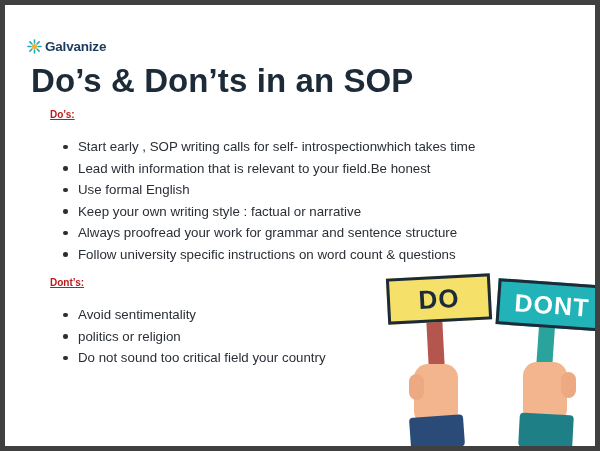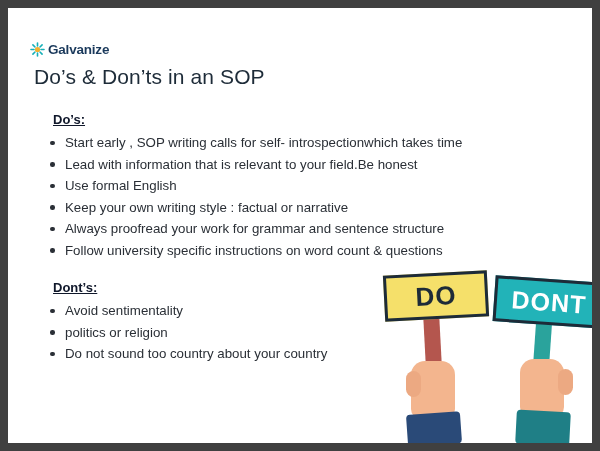--- a/index.html
+++ b/index.html
@@ -11,21 +11,21 @@
     height: 451px;
     background: #ffffff;
     font-family: "Liberation Sans", sans-serif;
     overflow: hidden;
   }
   .slide {
     position: relative;
     width: 600px;
     height: 451px;
     box-sizing: border-box;
-    border: 8px solid #404040;
+    border: 5px solid #404040;
     background: #ffffff;
     overflow: hidden;
   }
   .brand {
     position: absolute;
     left: 22px;
     top: 34px;
     display: flex;
     align-items: center;
     gap: 3px;
@@ -38,41 +38,41 @@
   .brand-text {
     font-size: 13.5px;
     font-weight: bold;
     color: #1b3a5c;
     letter-spacing: -0.2px;
   }
   .title {
     position: absolute;
     left: 26px;
     top: 57px;
-    font-size: 21px;
-    font-weight: normal;
+    font-size: 33px;
+    font-weight: bold;
     color: #1d2b38;
     letter-spacing: 0.1px;
   }
   .section {
     position: absolute;
     left: 40px;
     width: 520px;
   }
   .section-heading {
-    font-size: 13px;
-    font-weight: bold;
-    color: #0f172a;
+    font-size: 10px;
+    font-weight: bold;
+    color: #b91c1c;
     text-decoration: underline;
     margin-bottom: 5px;
     margin-left: 5px;
   }
   ul.points {
     list-style: none;
-    margin: 0;
+    margin: 16px;
     padding: 0;
   }
   ul.points li {
     position: relative;
     padding-left: 17px;
     font-size: 13.3px;
     color: #2a2f36;
     line-height: 21.5px;
     white-space: nowrap;
   }
@@ -236,21 +236,21 @@
       <li>Always proofread your work for grammar and sentence structure</li>
       <li>Follow university specific instructions on word count &amp; questions</li>
     </ul>
   </div>
 
   <div class="section donts">
     <div class="section-heading">Dont’s:</div>
     <ul class="points">
       <li>Avoid sentimentality</li>
       <li>politics or religion</li>
-      <li>Do not sound too country about your country</li>
+      <li>Do not sound too critical field your country</li>
     </ul>
   </div>
 
   <div class="illus">
     <div class="stick stick-left"></div>
     <div class="stick stick-right"></div>
     <div class="sign sign-do">DO</div>
     <div class="sign sign-dont">DONT</div>
     <div class="thumb thumb-left"></div>
     <div class="thumb thumb-right"></div>

